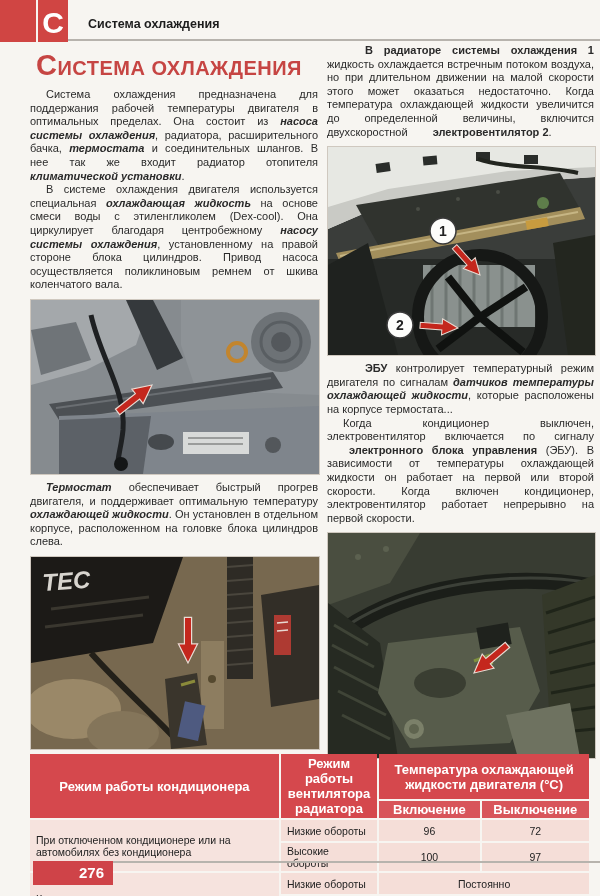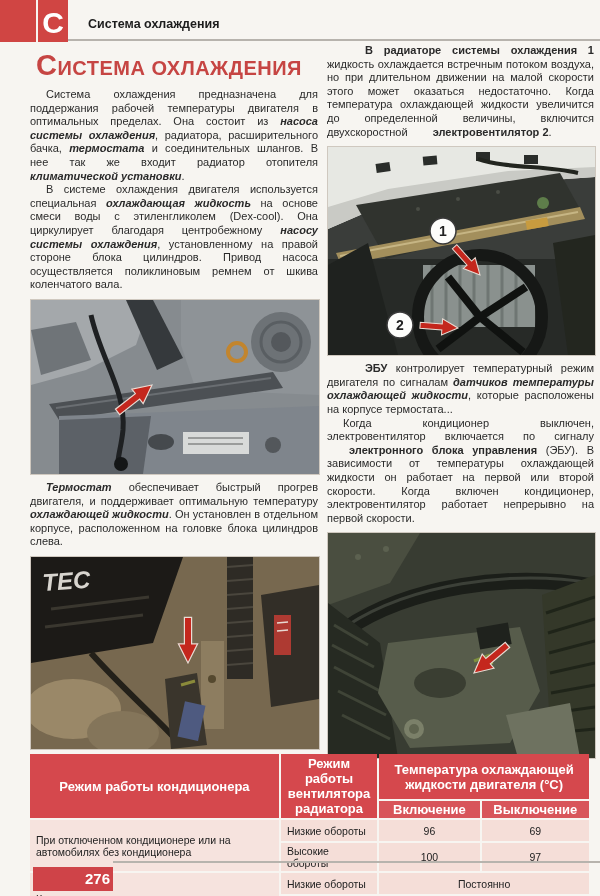--- a/index.html
+++ b/index.html
@@ -43,21 +43,21 @@
   .spec-table td{
     background:#f5ded8;color:#222;font-size:10.5px;
     padding:2px 6px;vertical-align:middle;height:17px;
   }
   .spec-table td.num{text-align:center;margin-left:24px;}
   .spec-table td.mode{background:#f6e3de;}
   
   .page-num{
     position:absolute;left:33px;top:861px;width:80px;height:24px;background:#cf4348;
     color:#fff;font-weight:bold;font-size:15px;text-align:right;
-    line-height:24px;padding-right:3px;box-sizing:border-box;margin-top:6px;
+    line-height:24px;padding-right:9px;box-sizing:border-box;
   }
   .bottom-rule{position:absolute;left:113px;right:0;top:861px;height:2px;background:#b7b3ad;}
 </style>
 </head>
 <body>
 
 <div class="page">
 
   <div class="tab-block"></div>
   <div class="tab-letter">C</div>
@@ -228,21 +228,21 @@
       <th colspan="2">Температура охлаждающей жидкости двигателя (°С)</th>
     </tr>
     <tr>
       <th class="sub">Включение</th>
       <th class="sub">Выключение</th>
     </tr>
     <tr>
       <td class="mode" rowspan="2">При отключенном кондиционере или на автомобилях без кондиционера</td>
       <td>Низкие обороты</td>
       <td class="num">96</td>
-      <td class="num">69</td>
+      <td class="num">72</td>
     </tr>
     <tr>
       <td>Высокие обороты</td>
       <td class="num">100</td>
       <td class="num">97</td>
     </tr>
     <tr>
       <td class="mode" rowspan="2">Кондиционер включен</td>
       <td>Низкие обороты</td>
       <td class="num" colspan="2">Постоянно</td>

